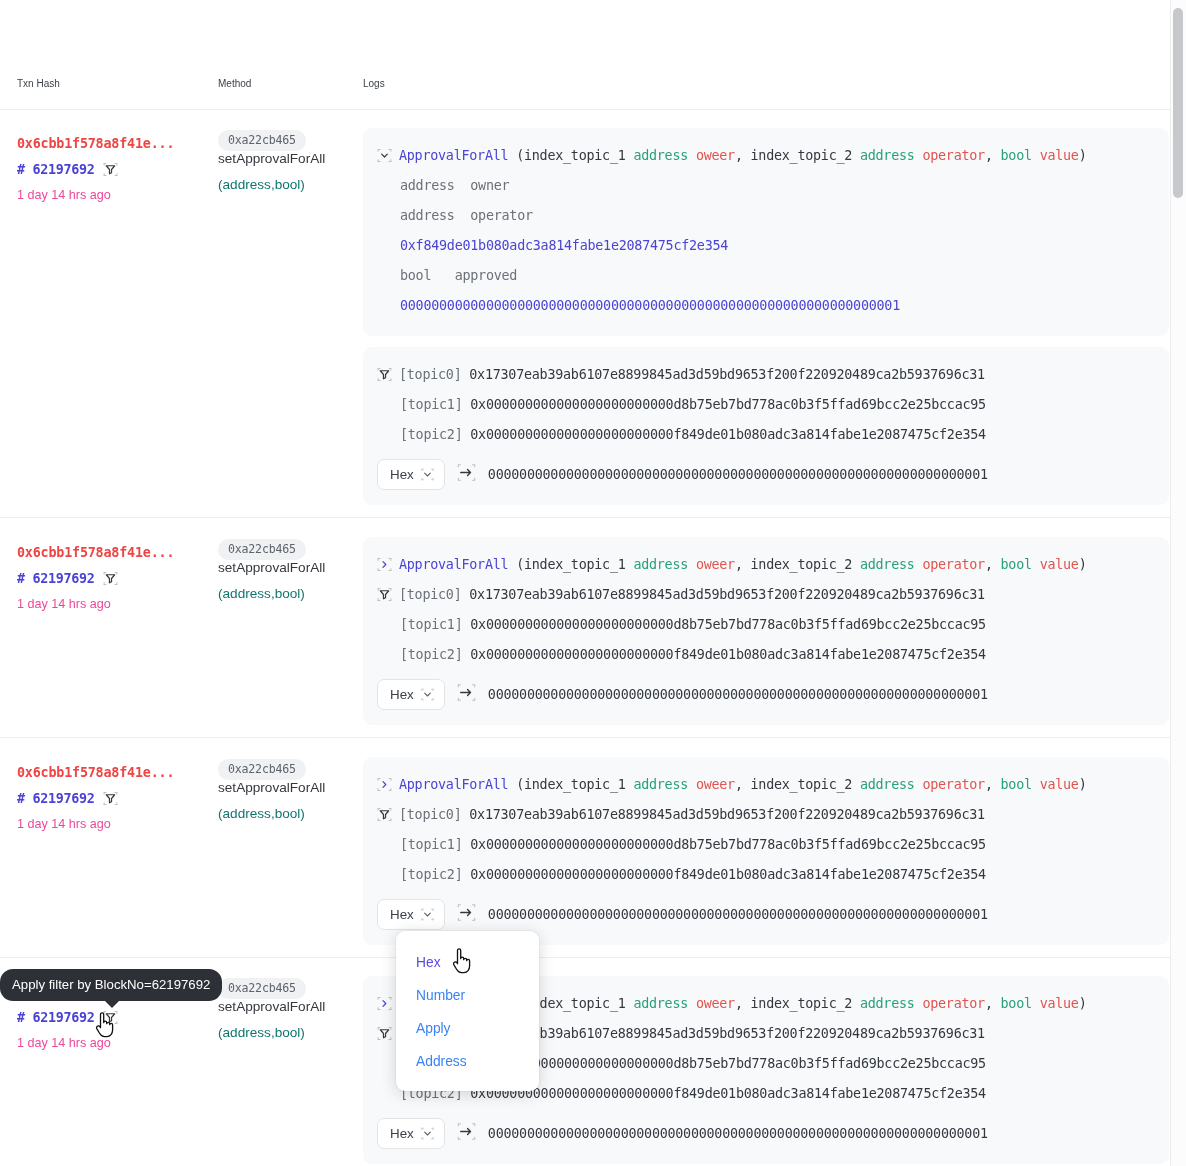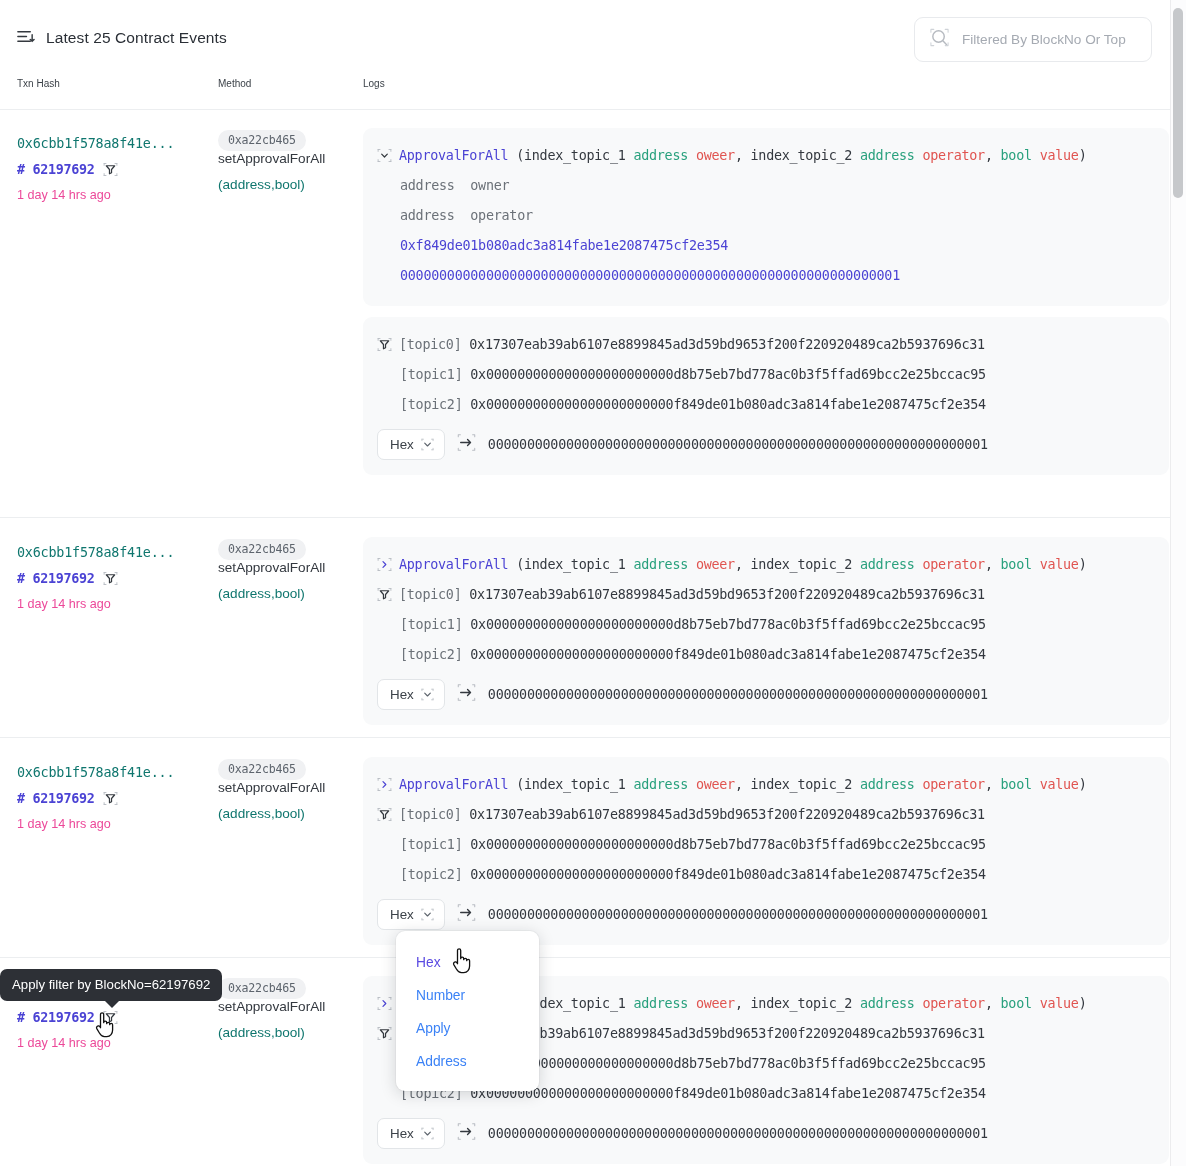--- a/index.html
+++ b/index.html
@@ -51,22 +51,22 @@
   
   .row {
     position: absolute; left: 0; width: 1170px;
     border-bottom: 1px solid #eceef0;
   }
   .row.last { border-bottom: none; }
 
   .cell-hash { position: absolute; left: 17px; top: 26px; width: 195px; }
   .txhash {
     font-family: "DejaVu Sans Mono", monospace;
-    font-size: 13.4px; color: #0f766e; letter-spacing: -0.2px;
-    display: block; text-decoration: none; white-space: nowrap;
+    font-size: 13.4px; color: #ef4444; letter-spacing: -0.2px;
+    display: block; text-decoration: none; white-space: nowrap; font-weight: bold;
   }
   .blockline { display: flex; align-items: center; gap: 8px; margin-top: 11px; font-weight: bold; }
   .blockno {
     font-family: "DejaVu Sans Mono", monospace;
     font-size: 13.4px; color: #4b43d4; letter-spacing: -0.3px;
     text-decoration: none; white-space: nowrap;
   }
   .filter-icon { width: 15px; height: 15px; display:block; }
   .ago { margin-top: 11px; font-size: 12.6px; color: #ec4899; }
 
@@ -134,21 +134,21 @@
   }
   .dd-item {
     padding: 9px 20px; font-size: 13.8px; color: #3b82f6; cursor: pointer;
   }
   .dd-item.active { color: #5b4be2; }
 
   
   .tooltip {
     position: absolute; left: 0px; top: 969px;
     background: #2d3036; color: #fff;
-    border-radius: 7px; padding: 8px 12px 9px;
+    border-radius: 13px; padding: 8px 12px 9px;
     font-size: 13.2px; z-index: 50; white-space: nowrap;
   }
   .tooltip:after {
     content: ""; position: absolute; left: 104px; bottom: -7px;
     border-left: 8px solid transparent; border-right: 8px solid transparent;
     border-top: 8px solid #2d3036;
   }
 
   
   .cursor { position: absolute; z-index: 60; pointer-events: none; }
@@ -161,42 +161,20 @@
   .sb-thumb {
     position: absolute; right: 3px; top: 8px; width: 10px; height: 190px;
     background: #c6c8cb; border-radius: 5px;
   }
 </style>
 </head>
 <body>
 
 <div class="page">
 
-  <div class="topbar">
-    <div class="title-wrap">
-      <span class="ic">
-        <svg class="list-icon" viewBox="0 0 20 20" fill="none" stroke="#34393f" stroke-width="1.6" stroke-linecap="round">
-          <path d="M2 4h13M2 9h9M2 14h13"></path>
-          <path d="M17 7v7M15 12l2 2 2-2" stroke-width="1.5"></path>
-        </svg>
-      </span>
-      <span class="page-title">Latest 25 Contract Events</span>
-    </div>
-
-    <div class="searchbox">
-      <span class="ic">
-        <svg class="search-icon" viewBox="0 0 22 22" fill="none" stroke="#b6bac0" stroke-width="1.5">
-          <circle cx="10" cy="10" r="6"></circle>
-          <path d="M14.5 14.5L18.5 18.5" stroke-linecap="round"></path>
-          <path d="M2 2.5h3M2 2.5v3M20 2.5h-3M20 2.5v3M2 19.5h3M2 19.5v-3M20 19.5h-3M20 19.5v-3" stroke="#cfd3d8" stroke-width="1.1" stroke-linecap="round"></path>
-        </svg>
-      </span>
-      <input class="search-input" type="text" placeholder="Filtered By BlockNo Or Top" style="">
-    </div>
-  </div>
 
   <div class="thead">
     <div class="th th-hash">Txn Hash</div>
     <div class="th th-method">Method</div>
     <div class="th th-logs">Logs</div>
   </div>
 
   <div class="row" style="top:110px; height:408px;">
     <div class="cell-hash">
       <a class="txhash" href="#">0x6cbb1f578a8f41e...</a>
@@ -232,20 +210,23 @@
         </div>
 
         <div class="logline indent">
           <span class="ptype">address</span><span>&nbsp;&nbsp;</span><span class="pname">owner</span>
         </div>
         <div class="logline indent">
           <span class="ptype">address</span><span>&nbsp;&nbsp;</span><span class="pname">operator</span>
         </div>
         <div class="logline indent">
           <a class="pval-link" href="#">0xf849de01b080adc3a814fabe1e2087475cf2e354</a>
+        </div>
+        <div class="logline indent">
+          <span class="ptype">bool   </span><span>&nbsp;&nbsp;</span><span class="pname">approved</span>
         </div>
         <div class="logline indent">
           <span class="pval-hex">0000000000000000000000000000000000000000000000000000000000000001</span>
         </div>
       </div>
 
       <div class="logpanel" style="margin-top:11px;">
         <div class="logline with-icon">
           <span class="ic">
             <svg class="expand-icon" viewBox="0 0 16 16" fill="none" stroke="#34393f" stroke-width="1.3" stroke-linecap="round" stroke-linejoin="round">

